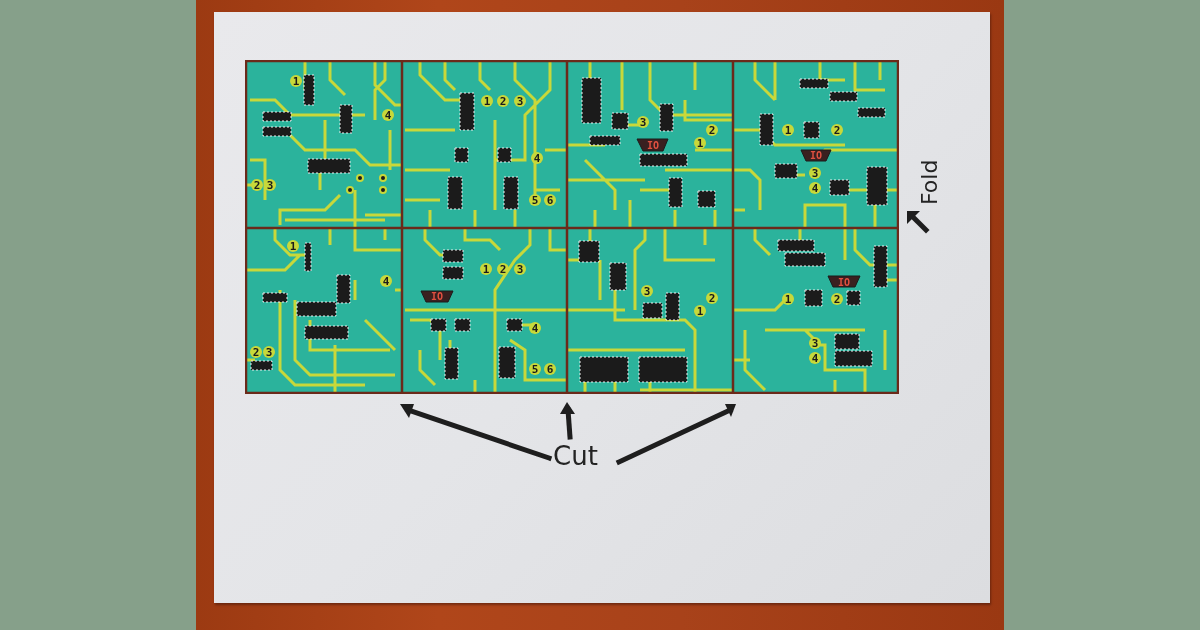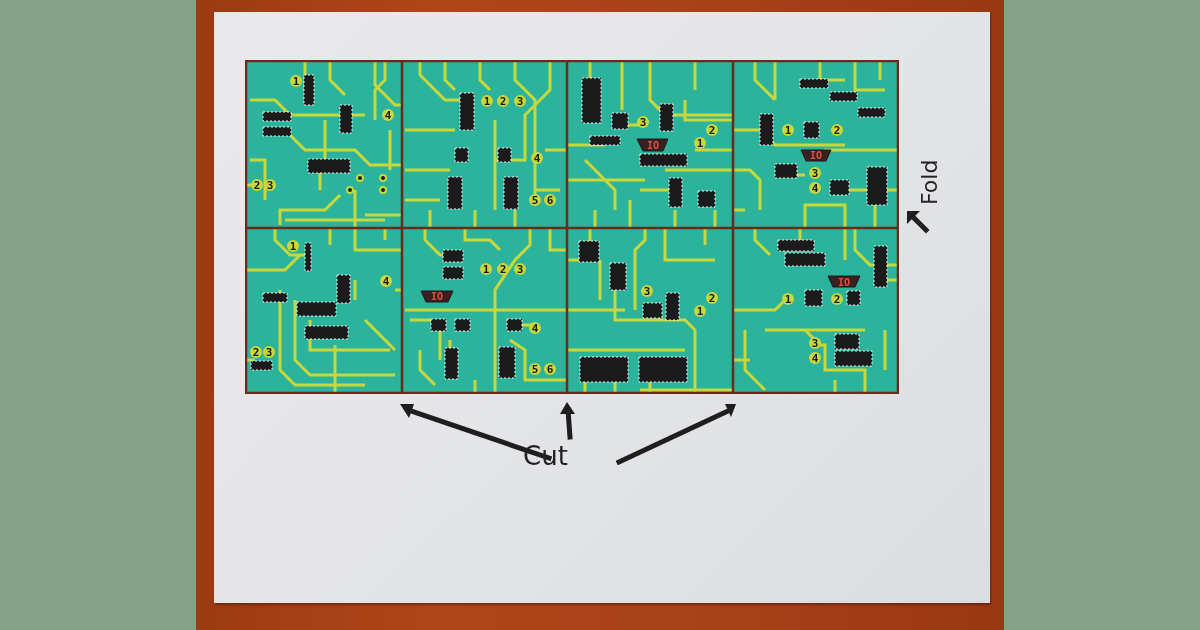--- a/index.html
+++ b/index.html
@@ -17,21 +17,21 @@
       background:linear-gradient(135deg,#e9e9ec 0%,#e4e5e8 50%,#dcdde0 100%);
       box-shadow: 1px 2px 2px rgba(60,20,10,0.5);
     }
     .board {
       position:absolute; left:245px; top:60px; width:654px; height:334px;
     }
     .board svg { display:block; }
     .label {
       position:absolute; color:#232323; font-family:"DejaVu Sans", sans-serif;
     }
-    .cut-label { left:523px; top:441px; font-size:26px; }
+    .cut-label { left:553px; top:441px; font-size:26px; }
     .fold-label {
       left:905px; top:170px; font-size:22px; transform:rotate(-90deg);
       transform-origin:left top; left:917px; top:205px;
     }
     .arrows { position:absolute; left:0; top:0; }
   </style>
 </head>
 <body>
 
 <div class="wood"></div>

